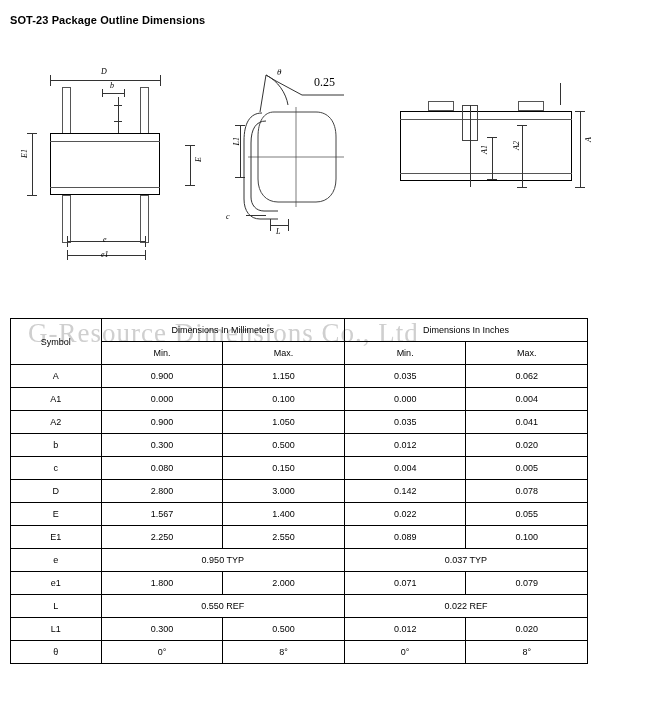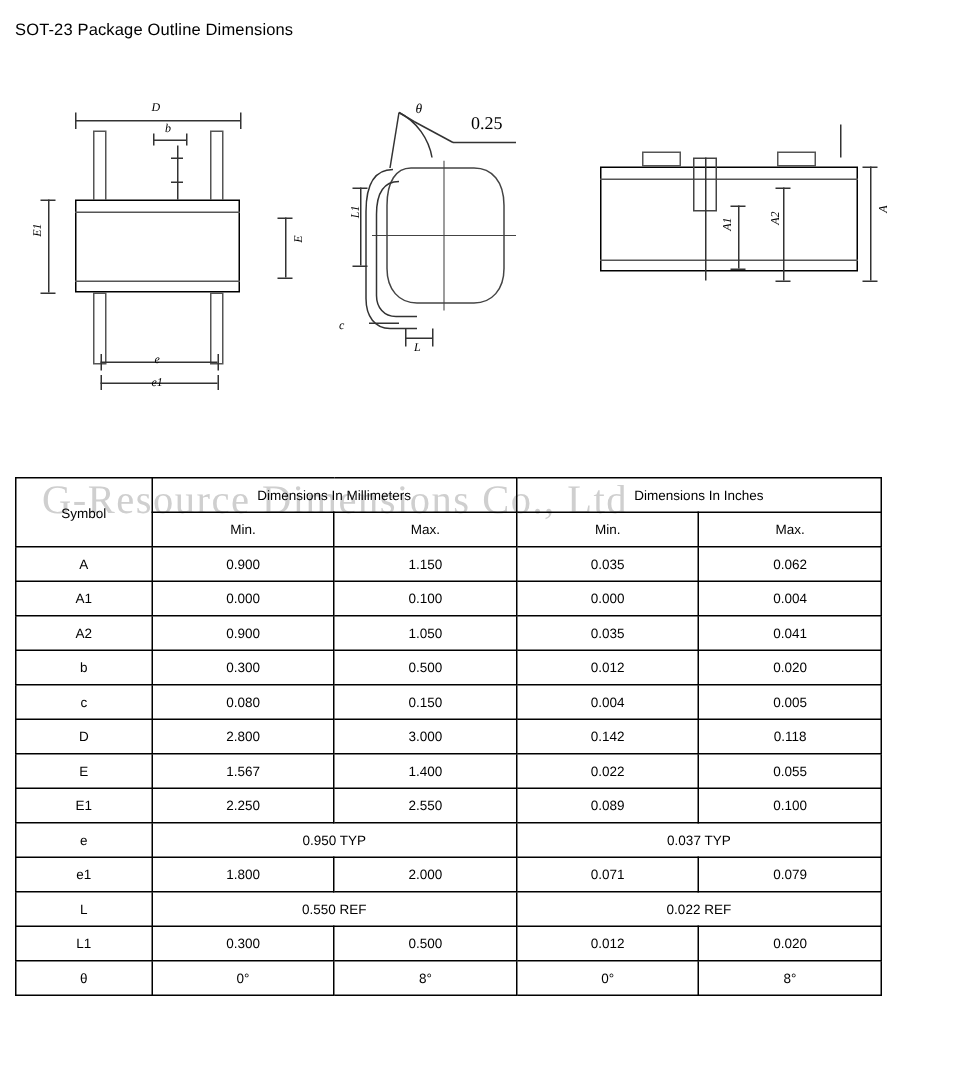--- a/index.html
+++ b/index.html
@@ -8,21 +8,21 @@
     background:#ffffff;
     font-family:"Liberation Sans", sans-serif;
     color:#000;
     position:relative;
     overflow:hidden;
   }
   .page-title{
     position:absolute;
     left:10px;top:14px;
     font-size:11px;
-    font-weight:normal;
+    font-weight:bold;
     letter-spacing:0.1px;
   }
 
   
   .drawings{
     position:absolute;
     left:0;top:45px;
     width:650px;height:240px;
   }
   .dwg{position:absolute;}
@@ -259,21 +259,21 @@
         <td class="colnum">0.080</td>
         <td class="colnum">0.150</td>
         <td class="colnum">0.004</td>
         <td class="colnum">0.005</td>
       </tr>
       <tr>
         <td class="colsym">D</td>
         <td class="colnum">2.800</td>
         <td class="colnum">3.000</td>
         <td class="colnum">0.142</td>
-        <td class="colnum">0.118</td>
+        <td class="colnum">0.078</td>
       </tr>
       <tr>
         <td class="colsym">E</td>
         <td class="colnum">1.567</td>
         <td class="colnum">1.400</td>
         <td class="colnum">0.022</td>
         <td class="colnum">0.055</td>
       </tr>
       <tr>
         <td class="colsym">E1</td>

